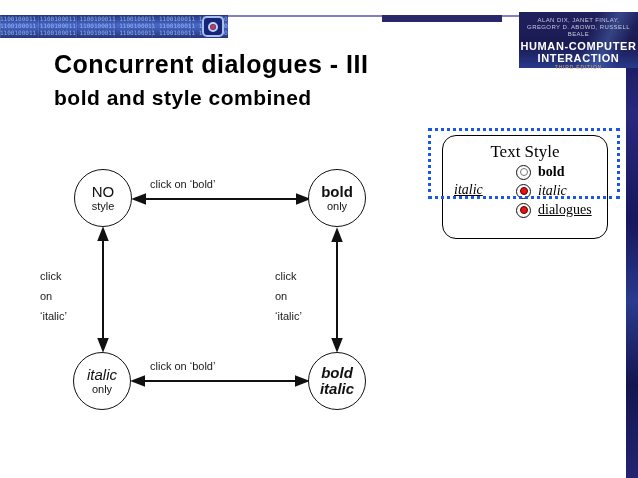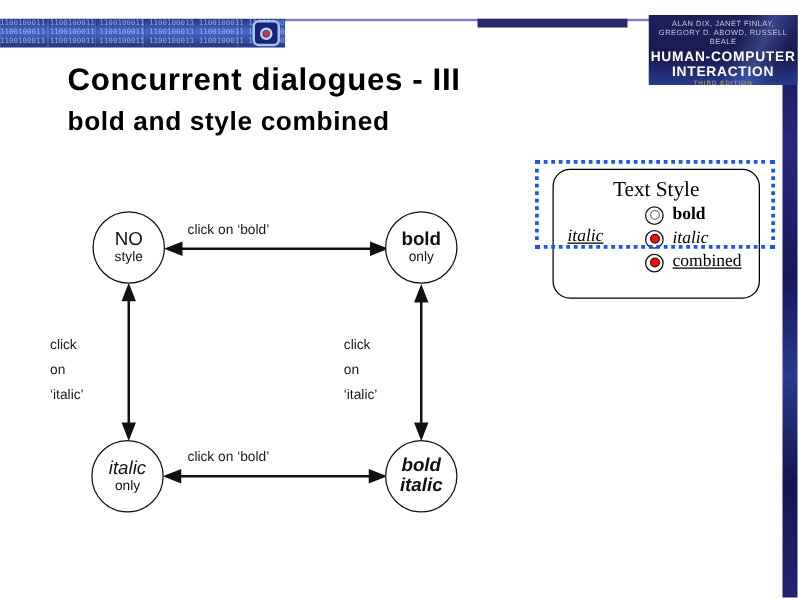--- a/index.html
+++ b/index.html
@@ -202,16 +202,16 @@
   <div class="opt-row r1">
     <div class="radio on">
         <div class="dot"></div>
       </div>
     <div class="opt-label italic">italic</div>
   </div>
   <div class="opt-row r2">
     <div class="radio on">
         <div class="dot"></div>
       </div>
-    <div class="opt-label underline">combined</div>
+    <div class="opt-label underline">dialogues</div>
   </div>
 </div>
 <div class="marquee"></div>
 
 </body></html>

